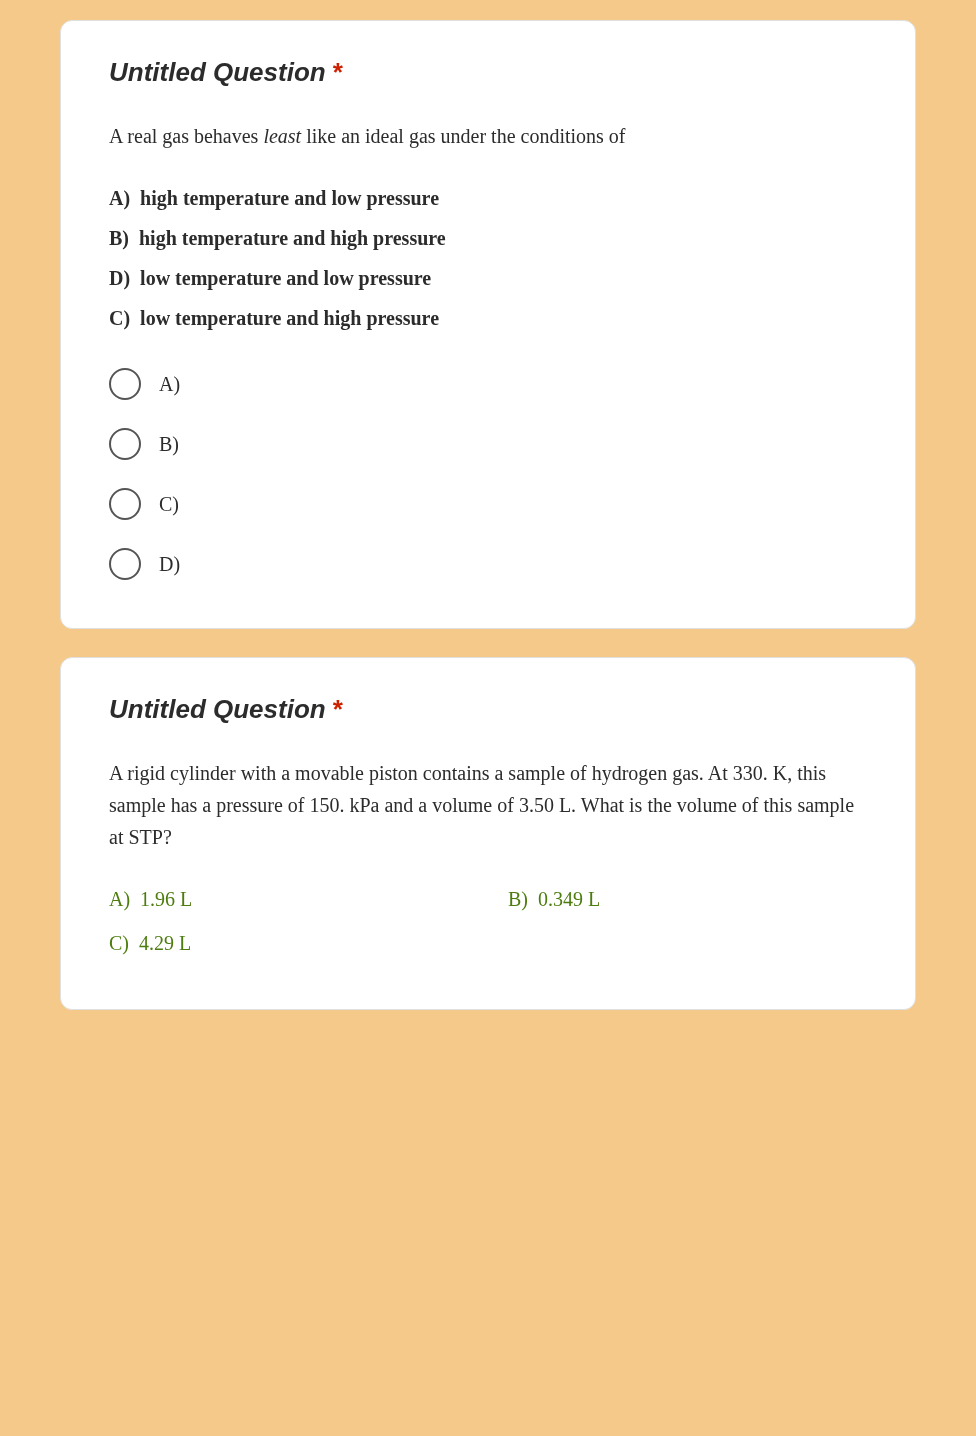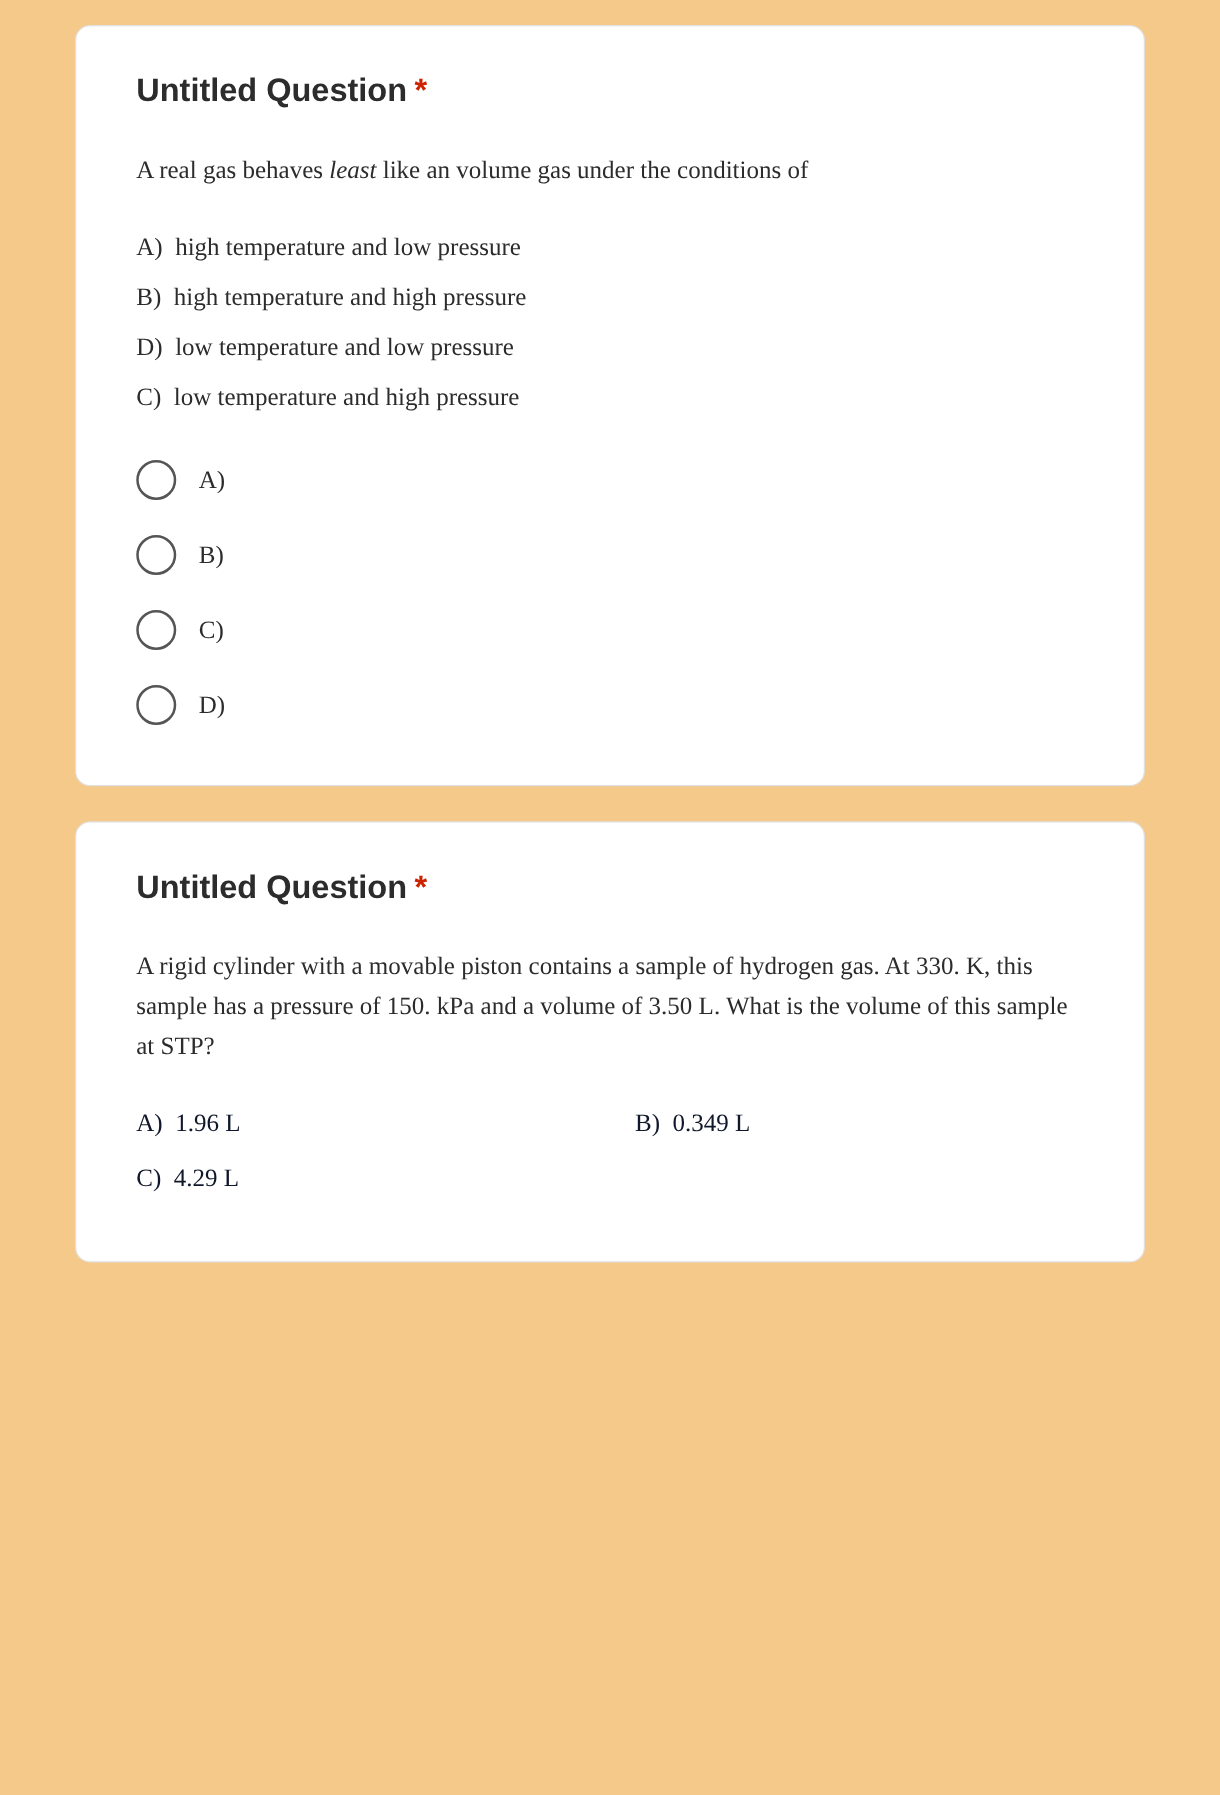--- a/index.html
+++ b/index.html
@@ -23,20 +23,21 @@
       margin-bottom: 28px;
       border: 1px solid #e0e0e0;
     }
 
     .question-title {
       font-size: 26px;
       font-weight: bold;
       color: #2c2c2c;
       margin-bottom: 32px;
       font-family: Arial, sans-serif;
+      font-style: italic;
     }
 
     .required-star {
       color: #cc2200;
       margin-left: 6px;
     }
 
     .question-body {
       font-size: 20px;
       color: #2c2c2c;
@@ -50,20 +51,21 @@
 
     .answer-choices {
       font-size: 20px;
       color: #2c2c2c;
       line-height: 1.8;
       margin-bottom: 32px;
     }
 
     .answer-choices p {
       margin-bottom: 4px;
+      font-weight: bold;
     }
 
     .radio-options {
       display: flex;
       flex-direction: column;
       gap: 28px;
       margin-top: 8px;
     }
 
     .radio-option {
@@ -88,36 +90,36 @@
     .radio-label {
       font-size: 20px;
       color: #2c2c2c;
     }
 
     .q2-answers {
       display: grid;
       grid-template-columns: 1fr 1fr;
       gap: 8px 40px;
       font-size: 20px;
-      color: #0f172a;
+      color: #4d7c0f;
       line-height: 1.8;
       margin-top: 8px;
     }
   </style>
 </head>
 <body>
 
 <div class="question-card">
 
   <div class="question-title">
     <span>Untitled Question</span><span class="required-star">*</span>
   </div>
 
   <div class="question-body">
-    <span>A real gas behaves </span><em>least</em><span> like an volume gas under the conditions of</span>
+    <span>A real gas behaves </span><em>least</em><span> like an ideal gas under the conditions of</span>
   </div>
 
   <div class="answer-choices">
     <p><span>A)</span>&nbsp;&nbsp;<span>high temperature and low pressure</span></p>
     <p><span>B)</span>&nbsp;&nbsp;<span>high temperature and high pressure</span></p>
     <p><span>D)</span>&nbsp;&nbsp;<span>low temperature and low pressure</span></p>
     <p><span>C)</span>&nbsp;&nbsp;<span>low temperature and high pressure</span></p>
   </div>
 
   <div class="radio-options">

